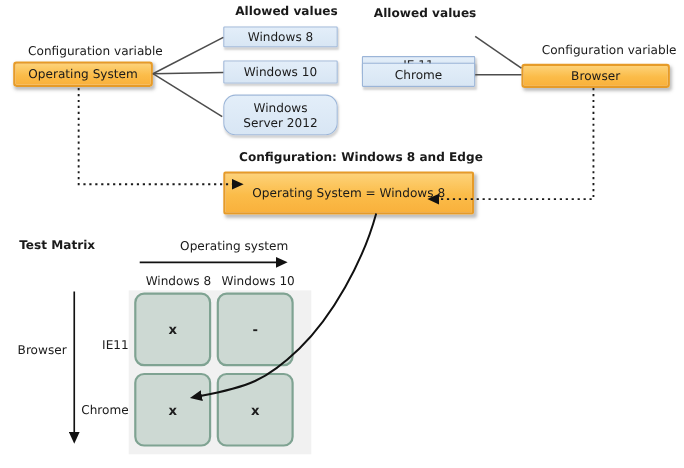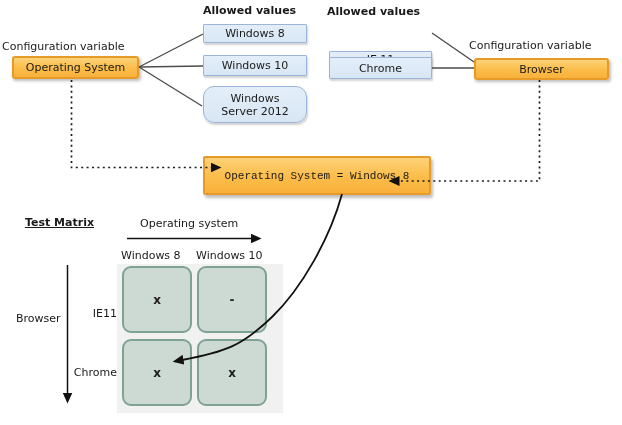--- a/index.html
+++ b/index.html
@@ -2,21 +2,21 @@
 <html><head>
 <meta charset="utf-8">
 <style>
   html,body { margin:0; padding:0; background:#fff; }
   * { box-sizing:border-box; }
   .stage {
     position:relative; width:622px; height:425px; background:#ffffff;
     font-family:"DejaVu Sans","Liberation Sans",sans-serif; color:#1a1a1a;
     overflow:hidden;
   }
-  .lbl { position:absolute; font-size:11px; line-height:13px; text-align:left; white-space:nowrap; }
+  .lbl { position:absolute; font-size:11px; line-height:13px; text-align:right; white-space:nowrap; }
   .hdr { font-weight:bold; }
   .varbox {
     position:absolute;
     background:linear-gradient(180deg,#FDD278 0%,#FBBC49 55%,#F9B13C 100%);
     border:2px solid #E69B28; border-radius:3px;
     box-shadow:1.5px 2px 3px rgba(110,110,110,0.45);
     display:flex; align-items:center; justify-content:center;
     font-size:11px;
   }
   .valbox {
@@ -26,21 +26,21 @@
     box-shadow:1px 2px 2px rgba(130,130,130,0.35);
     display:flex; align-items:center; justify-content:center;
     font-size:11px; text-align:center; line-height:13px;
   }
   .configbox {
     position:absolute; left:203px; top:156px; width:228px; height:39px;
     background:linear-gradient(180deg,#FDD278 0%,#FBBC49 55%,#F9B13C 100%);
     border:2px solid #E69B28; border-radius:2px;
     box-shadow:2px 3px 3px rgba(110,110,110,0.45);
     display:flex; flex-direction:column; align-items:center; justify-content:center;
-    font-size:11px; line-height:16px; text-align:center;font-family:Liberation Mono, monospace;
+    font-size:11px; line-height:16px; text-align:center;
   }
   .panel { position:absolute; left:117px; top:264px; width:166px; height:149px; background:#F1F1F1; }
   .cell {
     position:absolute; width:70px; height:67px;
     background:#CDD9D3; border:2px solid #7FA392; border-radius:9px;
     display:flex; align-items:center; justify-content:center;
     font-weight:bold; font-size:12px; color:#1d1d1d;
   }
   .overlay { position:absolute; left:0; top:0; width:622px; height:425px; pointer-events:none; z-index:6; }
 </style>
@@ -71,25 +71,26 @@
   </div>
   <div class="valbox" style="left:329px; top:57px; width:103px; height:22px;">
     <span>Chrome</span>
   </div>
 
   <div class="lbl" style="left:469px; top:39px; width:146px;">Configuration variable</div>
   <div class="varbox" style="left:474px; top:58px; width:135px; height:22px;">
     <span>Browser</span>
   </div>
 
+  <div class="lbl hdr" style="left:199px; top:136px; width:240px;">Configuration: Windows 8 and Edge</div>
   <div class="configbox">
     <span>Operating System = Windows 8</span>
   </div>
 
-  <div class="lbl hdr" style="left:10px; top:216px; width:84px; text-align:right;text-decoration:underline;">Test Matrix</div>
+  <div class="lbl hdr" style="left:10px; top:216px; width:84px; text-align:center;">Test Matrix</div>
   <div class="lbl" style="left:140px; top:217px; width:122px;">Operating system</div>
   <div class="lbl" style="left:16px; top:312px; width:50px; text-align:left;">Browser</div>
 
   <div class="lbl" style="left:121px; top:249px; width:71px;">Windows 8</div>
   <div class="lbl" style="left:196px; top:249px; width:72px;">Windows 10</div>
   <div class="lbl" style="left:76px; top:293px; width:41px; text-align:right;margin-top:14px;">IE11</div>
   <div class="lbl" style="left:68px; top:366px; width:49px; text-align:right;">Chrome</div>
 
   <div class="panel"></div>
   <div class="cell" style="left:122px; top:266px;">

